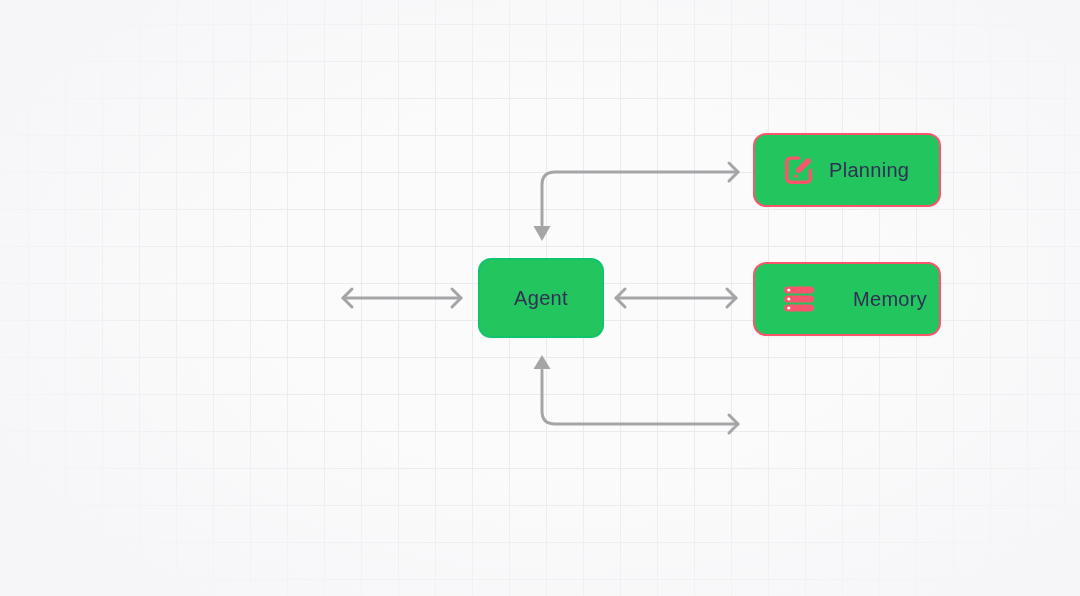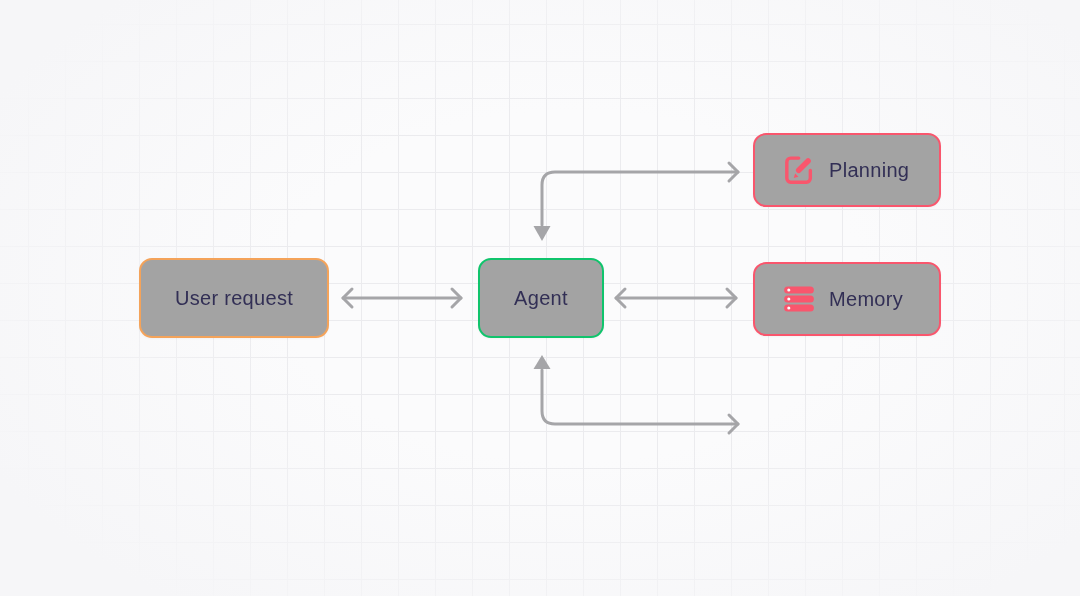--- a/index.html
+++ b/index.html
@@ -29,21 +29,21 @@
 
   svg.connectors { position: absolute; inset: 0; width: 1080px; height: 596px; }
   svg.connectors path.line {
     fill: none; stroke: currentColor; stroke-width: 3;
     stroke-linecap: round; stroke-linejoin: round;
   }
   svg.connectors path.head { fill: currentColor; stroke: none; }
 
   .node {
     position: absolute;
-    background: #a3a3a3;
+    background: #22c55e;
     border: 2.6px solid #999;
     border-radius: 13px;
     display: flex; align-items: center; justify-content: center;
     color: #322F55;
     font-size: 20px; font-weight: 500; letter-spacing: 0.3px;
     box-shadow: 0 1px 2px rgba(40,40,60,0.04);
     box-sizing: border-box;
   }
   .node-user    { left: 139px; top: 258px; width: 190px; height: 80px; }
   .node-agent   { left: 478px; top: 258px; width: 126px; height: 80px; }
@@ -83,40 +83,37 @@
       <path class="head" d="M533.5 226 L550.5 226 L542 241 Z"></path>
     </g>
 
     <g>
       <path class="line" d="M542 370 V411 Q542 424 555 424 H738"></path>
       <path class="line" d="M729 415 L738 424 L729 433"></path>
       <path class="head" d="M542 355 L550.5 369 L533.5 369 Z"></path>
     </g>
   </svg>
 
-  <div class="node node-user" style="border-color: rgb(244, 163, 90);">
-    <span class="label">User request</span>
-  </div>
 
   <div class="node node-agent" style="border-color: rgb(16, 196, 108);">
     <span class="label">Agent</span>
   </div>
 
   <div class="node node-right node-planning" style="border-color: rgb(249, 86, 109);">
     <span class="icon" style="color: rgb(249, 86, 109);">
       <svg viewBox="0 0 24 24">
         <path d="M20 12.3 V17.9 a2.7 2.7 0 0 1 -2.7 2.7 H6.1 a2.7 2.7 0 0 1 -2.7 -2.7 V6.3 a2.7 2.7 0 0 1 2.7 -2.7 h5.7" fill="none" stroke="currentColor" stroke-width="2.4" stroke-linecap="round"></path>
         <path d="M11.8 12.2 L18.4 5.6" fill="none" stroke="currentColor" stroke-width="3.9" stroke-linecap="round"></path>
         <path d="M8.3 17.7 L9.3 14.4 L11.6 16.7 Z" fill="currentColor"></path>
       </svg>
     </span>
     <span class="label">Planning</span>
   </div>
 
-  <div class="node node-right node-memory" style="border-color: rgb(249, 86, 109);">
+  <div class="node node-right node-memory" style="border-color: rgb(249, 86, 109); gap: 24px;">
     <span class="icon" style="color: rgb(249, 86, 109);">
       <svg viewBox="0 0 24 24">
         <rect x="1.5" y="3.1" width="21" height="5.1" rx="2.5" fill="currentColor"></rect>
         <rect x="1.5" y="9.45" width="21" height="5.1" rx="2.5" fill="currentColor"></rect>
         <rect x="1.5" y="15.8" width="21" height="5.1" rx="2.5" fill="currentColor"></rect>
         <circle cx="4.8" cy="5.65" r="1.1" fill="#fff"></circle>
         <circle cx="4.8" cy="12.0" r="1.1" fill="#fff"></circle>
         <circle cx="4.8" cy="18.35" r="1.1" fill="#fff"></circle>
       </svg>
     </span>

